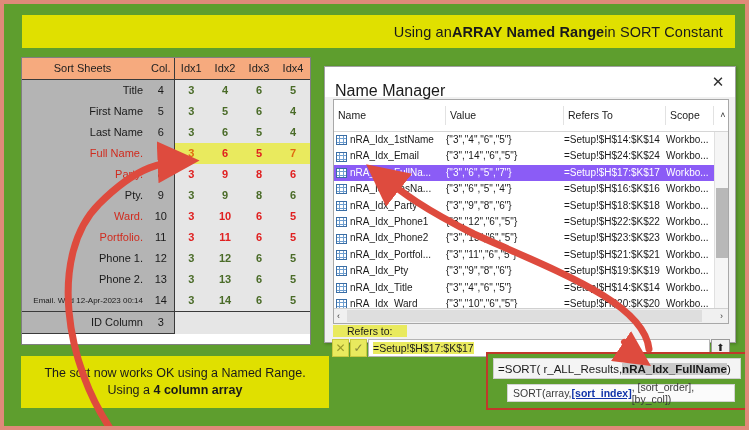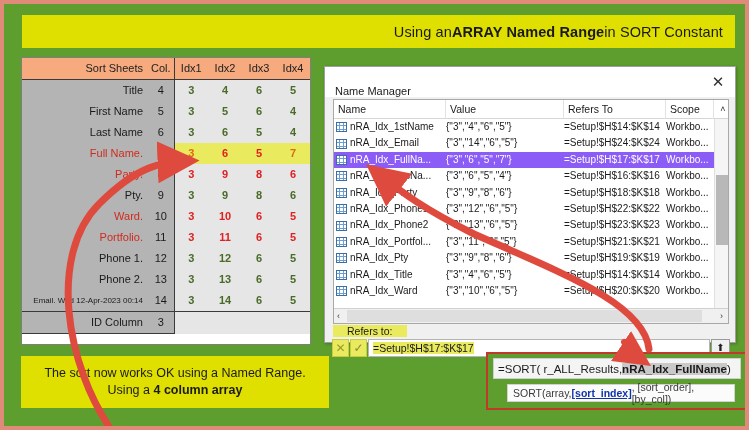--- a/index.html
+++ b/index.html
@@ -49,21 +49,21 @@
     height: 21px;
     line-height: 21px;
   }
   th.hdr {
     background: #f6aa7e;
     color: #222;
     font-weight: normal;
     font-size: 11px;
     border-bottom: 1px solid #3a3a3a;
   }
-  th.hdr.label { text-align: right; padding-right: 5px; }
+  th.hdr.label { padding-right: 5px; }
   th.hdr.colnum { width: 26px; }
   th.hdr.idx { text-align: center; width: 34px; }
   th.hdr.sep { border-left: 1px solid #3a3a3a; }
   td.labelcell {
     background: #b4b4b4;
     text-align: right;
     padding-right: 5px;
     color: #1a1a1a;
     white-space: nowrap;
   }
@@ -99,21 +99,21 @@
   }
   #nm-titlebar {
     height: 30px;
     background: #ffffff;
     display: flex;
     align-items: center;
     padding: 0 6px 0 10px;
     border-bottom: 1px solid #ffffff;
   }
   #nm-title {
-    font-size: 11px;
+    font-size: 16px;
     color: #1a1a1a;
     flex: 1;
     margin-top: 19px;
   }
   #nm-close {
     width: 22px; height: 20px;
     display: flex; align-items: center; justify-content: center;
     font-size: 15px; color: #303030;
     cursor: pointer;
   }
@@ -121,21 +121,21 @@
     position: absolute;
     left: 8px; top: 32px;
     width: 396px; height: 225px;
     background: #ffffff;
     border: 1px solid #a8a8a8;
     display: flex;
     flex-direction: column;
   }
   #nm-header {
     display: flex;
-    height: 19px;
+    height: 32px;
     background: #ffffff;
     border-bottom: 1px solid #d6d6d6;
     font-size: 10.5px;
     color: #1a1a1a;
     align-items: center;
   }
   #nm-header .hcell { padding-left: 4px; border-right: 1px solid #e2e2e2; height: 19px; line-height: 19px; }
   .col-name  { width: 112px; }
   .col-value { width: 118px; }
   .col-refto { width: 102px; }

